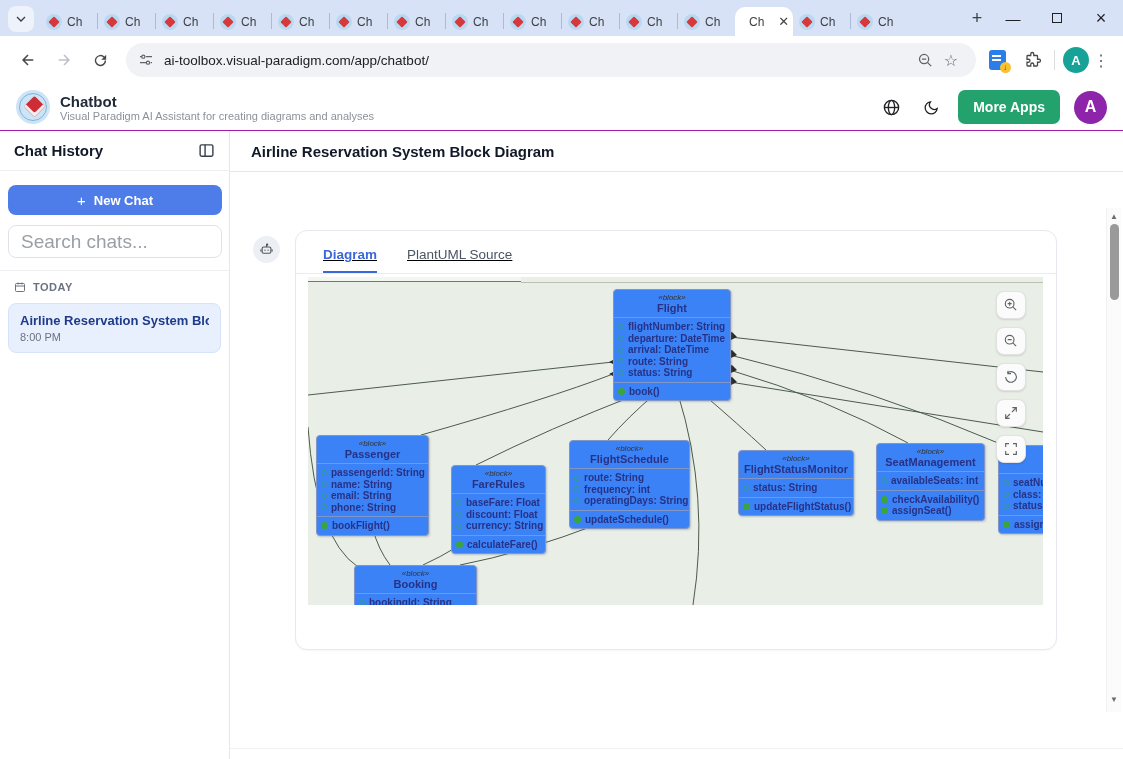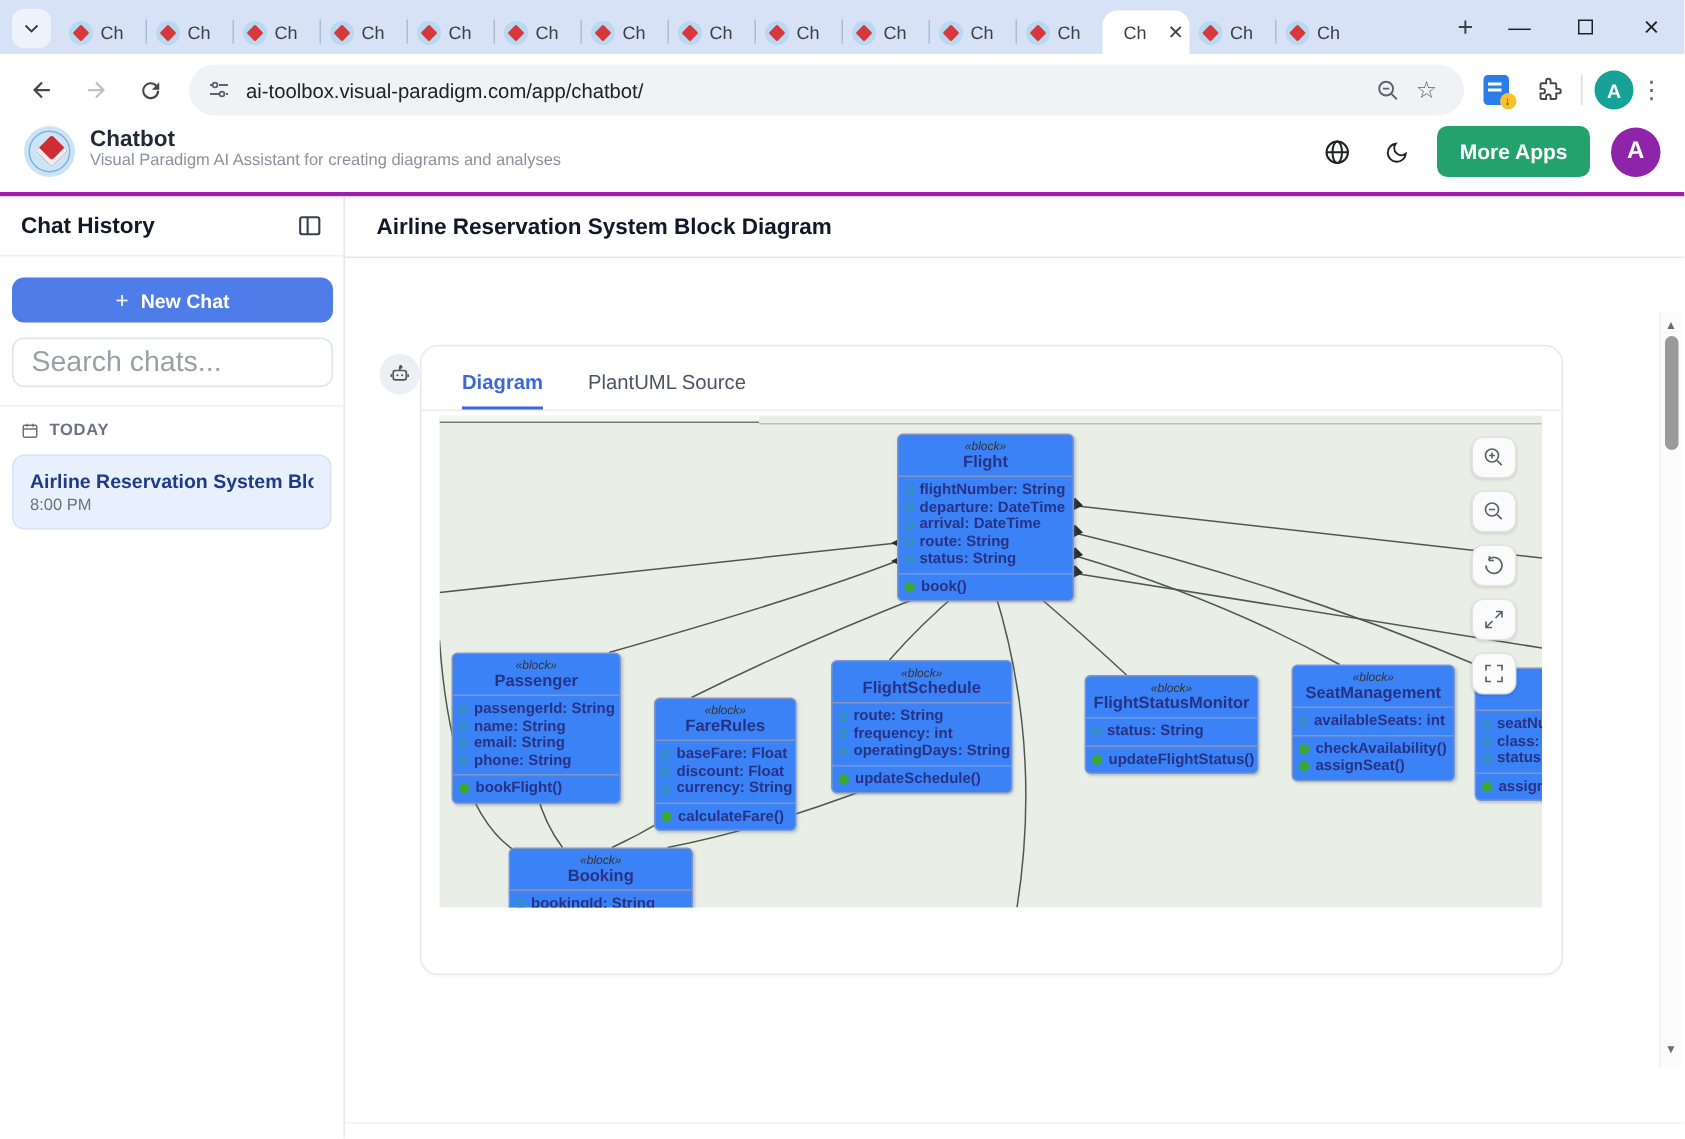--- a/index.html
+++ b/index.html
@@ -29,21 +29,21 @@
   .omni-ic { width:26px; height:26px; display:flex; align-items:center; justify-content:center; }
   .star-glyph { font-size:16px; color:#5f6368; }
   .docs-ic { width:17px; height:20px; background:#2b7de9; border-radius:3px; position:relative; }
   .docs-ic::before { content:""; position:absolute; left:3px; top:5px; width:9px; height:2px; background:#fff; box-shadow:0 4px 0 #fff; }
   .docs-ic .badge { position:absolute; right:-5px; bottom:-3px; width:11px; height:11px; background:#fbc02d; border-radius:50%; color:#5d4300; font-size:8px; display:flex; align-items:center; justify-content:center; font-weight:bold; }
   .tb-sep { width:1px; height:20px; background:#dadce0; margin:0 8px; }
   .chrome-avatar { width:26px; height:26px; border-radius:50%; background:#17a297; color:#fff; font-size:13px; font-weight:bold; display:flex; align-items:center; justify-content:center; }
   .kebab { font-size:16px; color:#5f6368; width:24px; text-align:center; }
 
   
-  .app-header { height:47px; border-bottom:3px solid #a21caf; display:flex; align-items:flex-start; padding:0 16px; background:#fff; }
+  .app-header { height:47px; border-bottom:1px solid #a21caf; display:flex; align-items:center; padding:0 16px; background:#fff; }
   .vp-logo { width:34px; height:34px; border-radius:50%; background:#cde4f6; position:relative; flex:none; }
   .vp-logo::before { content:""; position:absolute; inset:3px; border-radius:50%; border:1.5px solid #7fb3d8; }
   .vp-logo i { position:absolute; left:11px; top:9px; width:15px; height:15px; background:#cf2d35; transform:rotate(45deg); border-radius:2px; box-shadow:inset -3px -3px 0 #f0eef0; }
   .app-titles { margin-left:10px; }
   .app-title { font-size:15px; font-weight:bold; color:#1f2937; line-height:17px; }
   .app-subtitle { font-size:11px; color:#8b919c; }
   .hdr-right { margin-left:auto; display:flex; align-items:center; gap:14px; }
   .hdr-icon { width:26px; height:26px; display:flex; align-items:center; justify-content:center; color:#202124; }
   .more-apps { background:#23a26d; color:#fff; font-size:14px; font-weight:bold; border:none; border-radius:7px; padding:9px 15px; }
   .user-avatar { width:33px; height:33px; border-radius:50%; background:#8e24aa; color:#fff; font-weight:bold; font-size:16px; display:flex; align-items:center; justify-content:center; }
@@ -65,21 +65,21 @@
 
   .main { flex:1; display:flex; flex-direction:column; position:relative; background:#fff;gap:36px; }
   .page-title-row { height:41px; border-bottom:1px solid #e5e7eb; display:flex; align-items:center; padding-left:21px; flex:none; }
   .page-title { font-size:15px; font-weight:bold; color:#111827; }
   .chat-area { height:504px; position:relative; overflow:hidden; flex:none; }
   .msg-row { display:flex; padding:30px 0 0 23px; }
   .msg-avatar { width:27px; height:27px; border-radius:50%; background:#4a79ec; flex:none; display:flex; align-items:center; justify-content:center; margin-top:4px; }
   .bubble { margin-left:15px; margin-right:37px; background:#4a79ec; color:#fff; border-radius:10px; padding:11px 17px; font-size:14px; line-height:26px; flex:1; }
   .bot-row { display:flex; padding:22px 0 0 23px; }
   .bot-avatar { width:27px; height:27px; border-radius:50%; background:#eceff3; flex:none; display:flex; align-items:center; justify-content:center; margin-top:6px; }
-  .resp-card { width:762px; background:#fff; border:1px solid #e7e9ee; border-radius:12px; box-shadow:0 1px 2px rgba(0,0,0,.04); height:420px; overflow:hidden; }
+  .resp-card { margin-left:15px; width:762px; background:#fff; border:1px solid #e7e9ee; border-radius:12px; box-shadow:0 1px 2px rgba(0,0,0,.04); height:420px; overflow:hidden;text-decoration:underline; }
   .card-tabs { display:flex; gap:30px; padding:16px 27px 0; border-bottom:1px solid #ececec; }
   .card-tab { font-size:13.5px; padding-bottom:9px; color:#4b5563; }
   .card-tab.active { color:#3b68d8; font-weight:bold; border-bottom:2px solid #3b68d8; }
 
   
   .diagram-viewport { margin:3px 12px 12px; width:735px; height:328px; background:#e9efe6; position:relative; overflow:hidden; }
   .top-sliver { position:absolute; left:0; top:0; width:213px; height:5px; background:#f3f6f1; border-bottom:1.5px solid #6f7a6f; }
   .top-sliver-line { position:absolute; left:213px; top:5px; width:522px; border-top:1px solid #b7c2b2; }
   .uml-block { position:absolute; background:#3b82f6; border:1px solid #8296c6; border-radius:4px; box-shadow:1px 1px 2px rgba(90,110,150,.35); font-family:"Liberation Sans",sans-serif; }
   .uml-head { text-align:center; padding:3px 2px 2px; border-bottom:1px solid #8296c6; }

